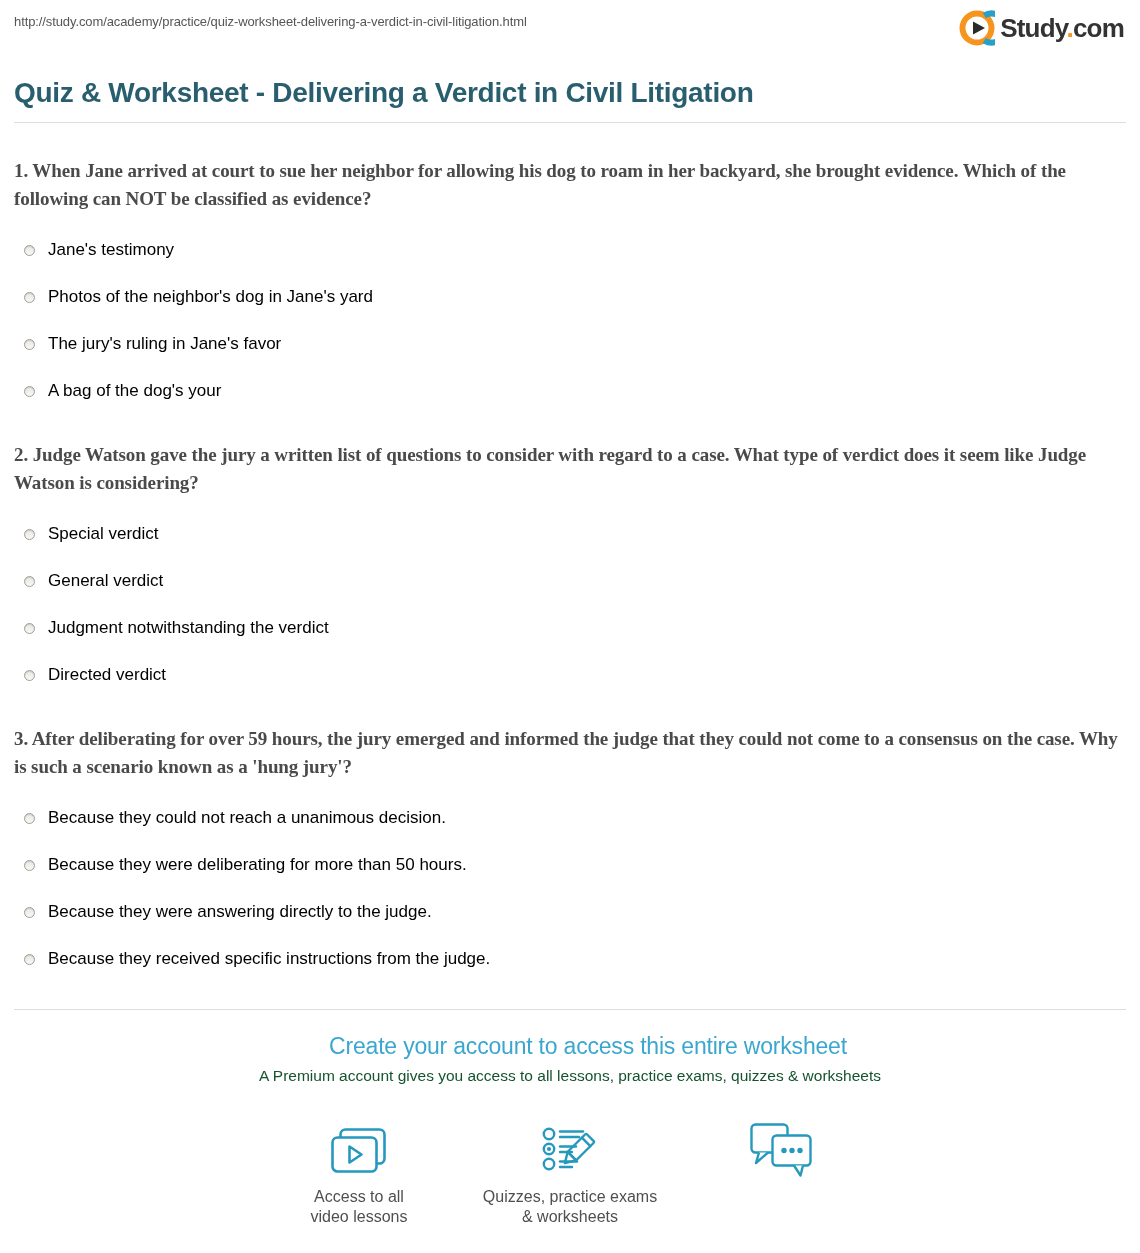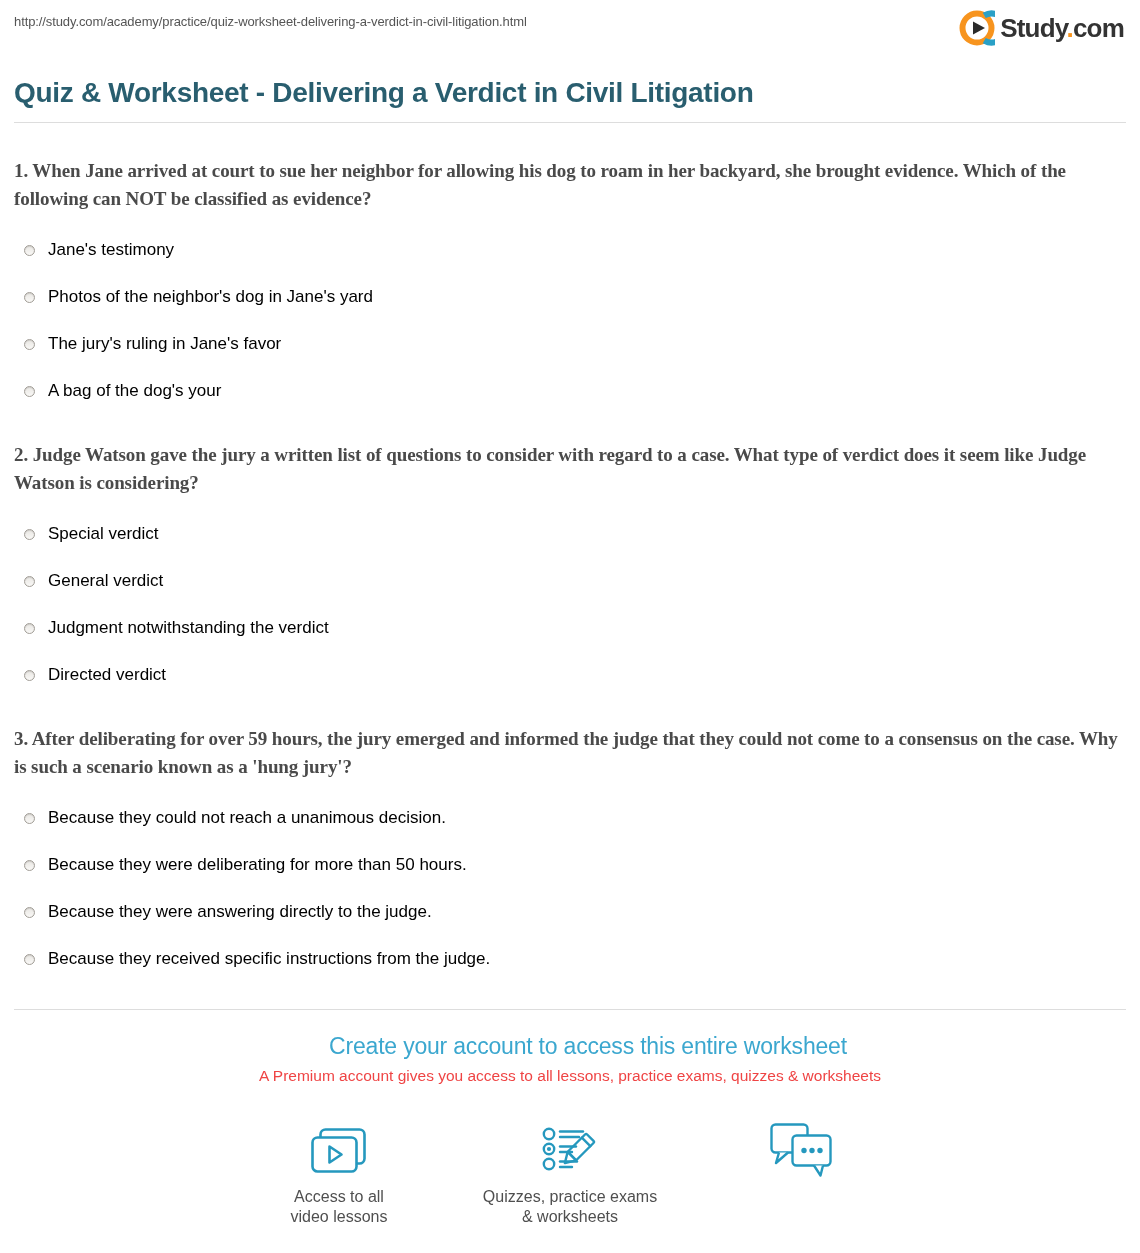--- a/index.html
+++ b/index.html
@@ -91,26 +91,26 @@
     margin: 0 0 7px;
     font-size: 23px;
     font-weight: 400;
     color: #3ba7cf;
     letter-spacing: -0.2px;
     padding-left: 36px;
   }
   .cta-subtitle {
     margin: 0 0 35px;
     font-size: 15.5px;
-    color: #ef4444;
+    color: #14532d;
   }
   .features {
     display: flex;
     justify-content: center;
-    gap: 31px;
+    gap: 11px;
   }
   .feature { width: 200px; }
   .feature-icon { height: 58px; display: flex; align-items: flex-end; justify-content: center; margin-bottom: 9px; }
   .feature-label {
     font-size: 16px;
     line-height: 20px;
     color: #4f4f4f;
   }
   .feature-label span { display: block; }
 </style>

